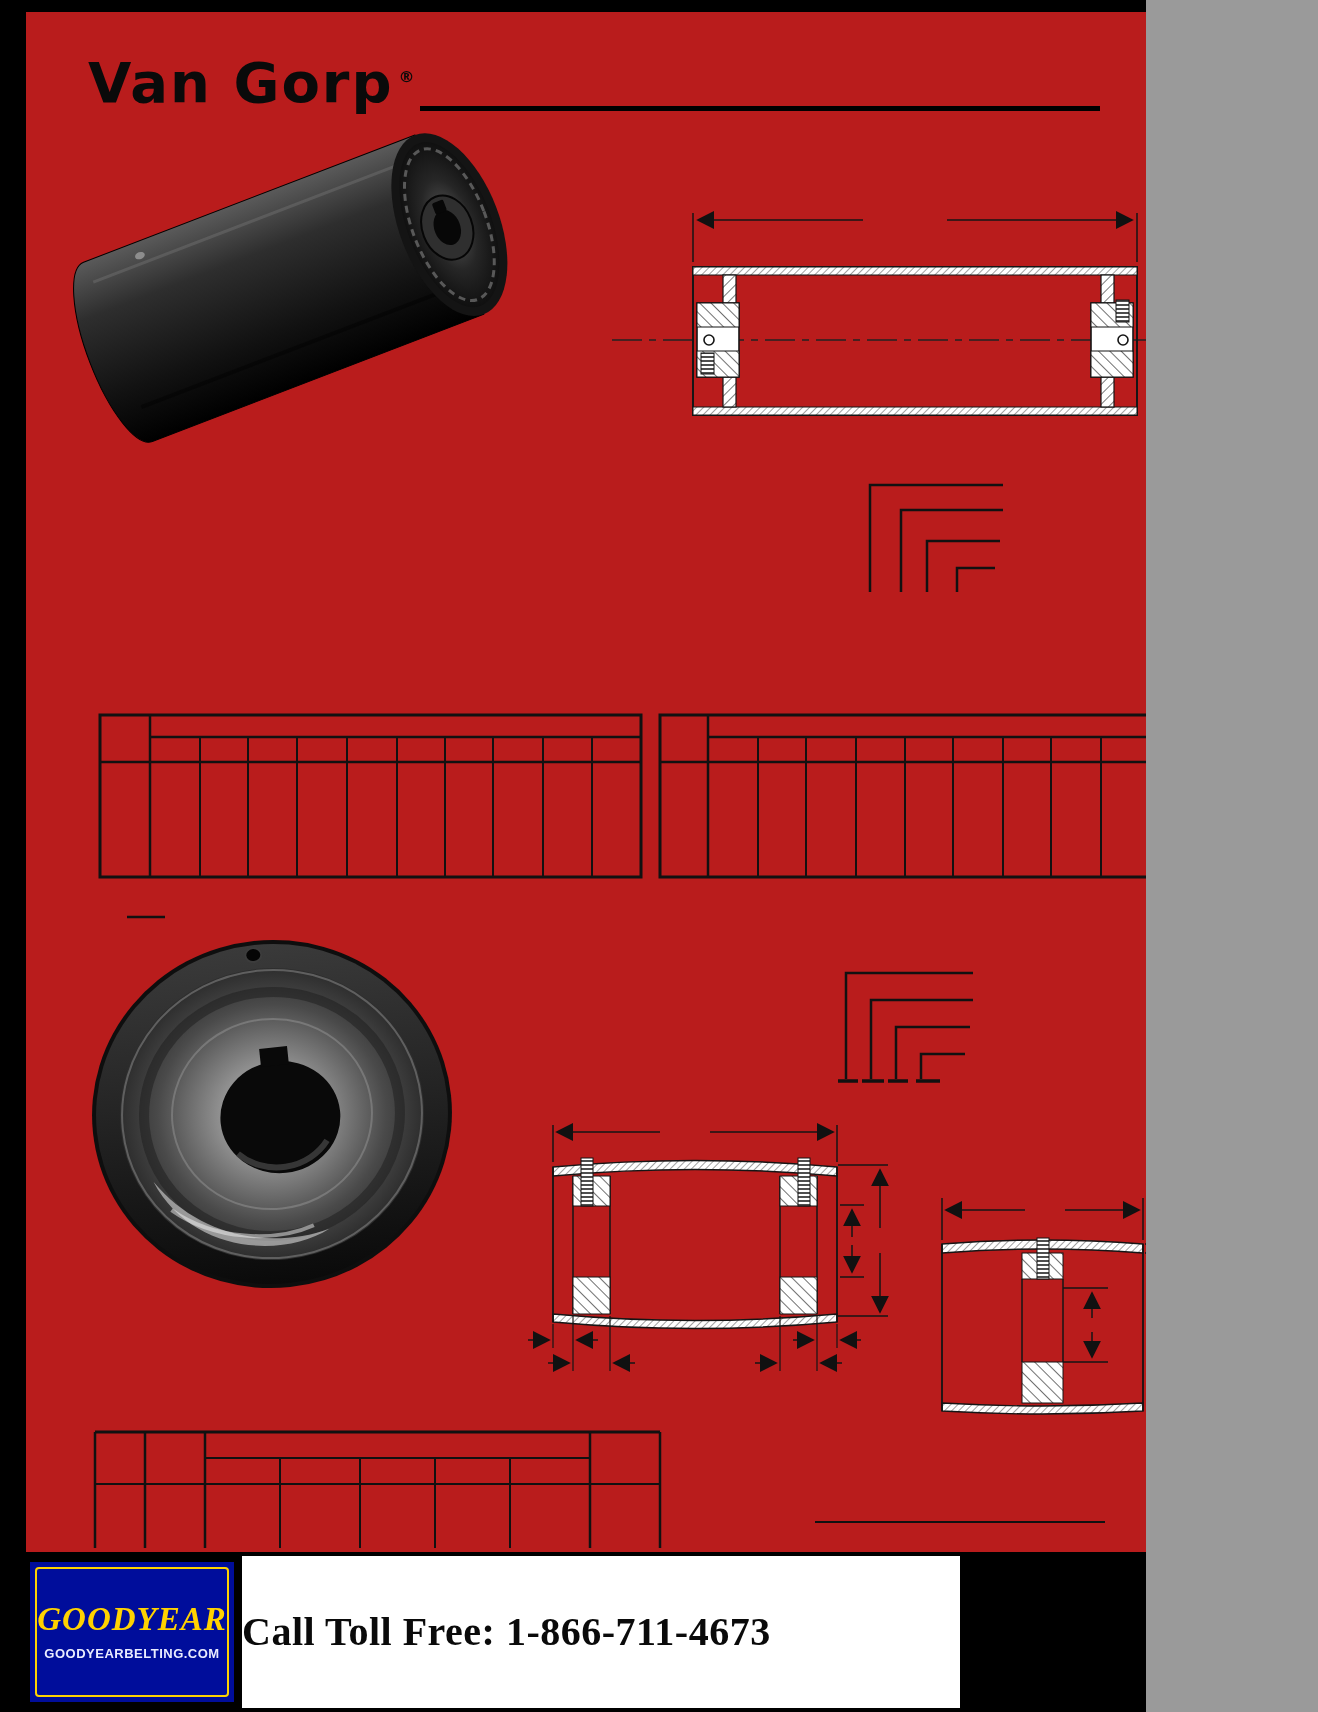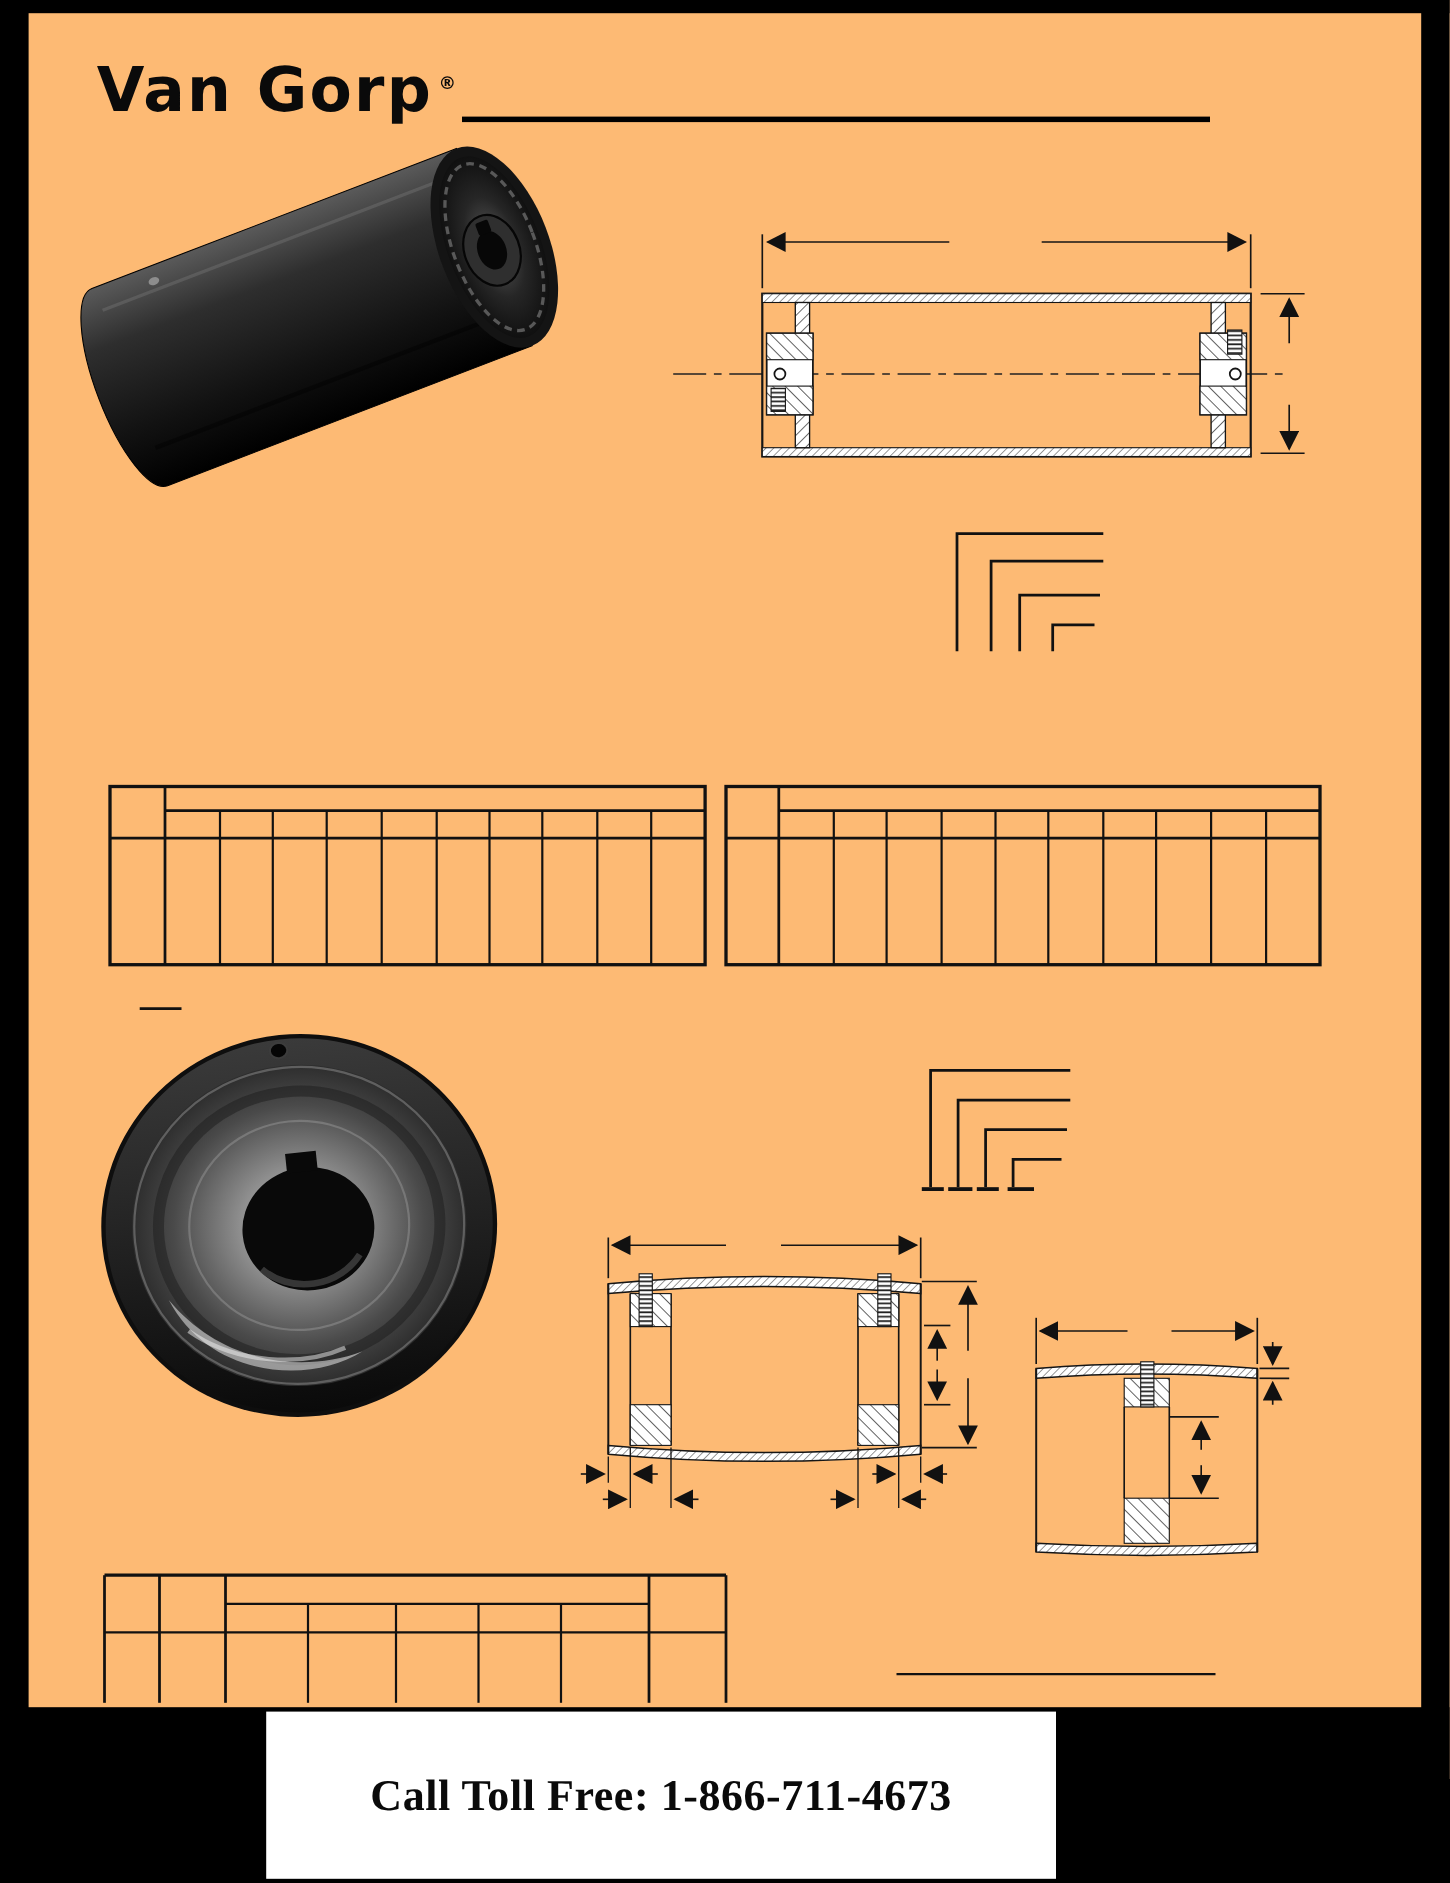--- a/index.html
+++ b/index.html
@@ -1,16 +1,16 @@
 <!DOCTYPE html>
 <html><head>
 <meta charset="utf-8">
 <style>
   html,body{margin:0;padding:0;background:#9a9a9a;}
-  .page{position:relative;width:1318px;height:1712px;background:#fdba74;overflow:hidden;
+  .page{position:relative;width:1146px;height:1712px;background:#b91c1c;overflow:hidden;
         font-family:"Liberation Sans",sans-serif;}
   .bar{position:absolute;background:#000;}
   .bar-top{left:0;top:0;width:1318px;height:12px;}
   .bar-left{left:0;top:0;width:26px;height:1712px;}
   .bar-right{left:1292px;top:0;width:26px;height:1712px;}
 
   .logo{position:absolute;left:88px;top:50px;font-family:"DejaVu Sans",sans-serif;
         font-weight:bold;font-size:56px;letter-spacing:2px;color:#0a0a0a;white-space:nowrap;}
   .logo .reg{font-size:16px;vertical-align:super;margin-left:5px;letter-spacing:0;}
   .logo-rule{position:absolute;left:420px;top:106px;width:680px;height:5px;background:#000;}
@@ -19,21 +19,21 @@
 
   .footer{position:absolute;left:0;top:1552px;width:1318px;height:160px;background:#000;}
   .gy-panel{position:absolute;left:30px;top:10px;width:204px;height:140px;background:#000d9b;
             box-sizing:border-box;}
   .gy-frame{position:absolute;left:5px;top:5px;right:5px;bottom:5px;border:2px solid #ffd200;
             border-radius:4px;display:flex;flex-direction:column;align-items:center;justify-content:center;}
   .gy-word{font-family:"Liberation Serif",serif;font-style:italic;font-weight:bold;
            font-size:33px;color:#ffd200;letter-spacing:1px;line-height:1;}
   .gy-site{margin-top:10px;font-size:13px;color:#e9ecff;letter-spacing:0.5px;font-weight:bold;}
   .call-panel{position:absolute;left:242px;top:4px;width:718px;height:152px;background:#ffffff;
-              display:flex;flex-direction:column;align-items:center;justify-content:center;}
+              display:flex;flex-direction:column;justify-content:center;}
   .call-line{font-family:"Liberation Serif",serif;font-weight:bold;font-size:40px;color:#0a0a0a;
              line-height:1.25;letter-spacing:0.5px;white-space:nowrap;}
   .ship-panel{position:absolute;left:968px;top:6px;width:318px;height:146px;background:#000d9b;box-sizing:border-box;}
   .ship-frame-outer{position:absolute;left:7px;top:7px;right:7px;bottom:7px;border:3px solid #ffd200;border-radius:10px;}
   .ship-frame-inner{position:absolute;left:5px;top:5px;right:5px;bottom:5px;border:2px solid #f6f2d8;
                     border-radius:7px;display:flex;flex-direction:column;align-items:center;justify-content:center;}
   .ship-line{font-family:"Liberation Sans",sans-serif;font-weight:bold;font-size:35px;color:#ffd83d;
              line-height:1.15;letter-spacing:1px;}
 </style>
 </head>
@@ -287,18 +287,24 @@
       <line x1="435" y1="1458" x2="435" y2="1548" stroke-width="2"></line>
       <line x1="510" y1="1458" x2="510" y2="1548" stroke-width="2"></line>
     </g>
     <line x1="815" y1="1522" x2="1105" y2="1522" stroke="#111" stroke-width="2"></line>
   </svg>
 
   <div class="bar bar-left"></div>
   <div class="bar bar-right"></div>
 
   <div class="footer">
+    <div class="gy-panel">
+      <div class="gy-frame">
+        <div class="gy-word">GOODYEAR</div>
+        <div class="gy-site">GOODYEARBELTING.COM</div>
+      </div>
+    </div>
     <div class="call-panel">
       <div class="call-line">Call Toll Free: 1-866-711-4673</div>
     </div>
   </div>
 
 </div>
 
 </body></html>

